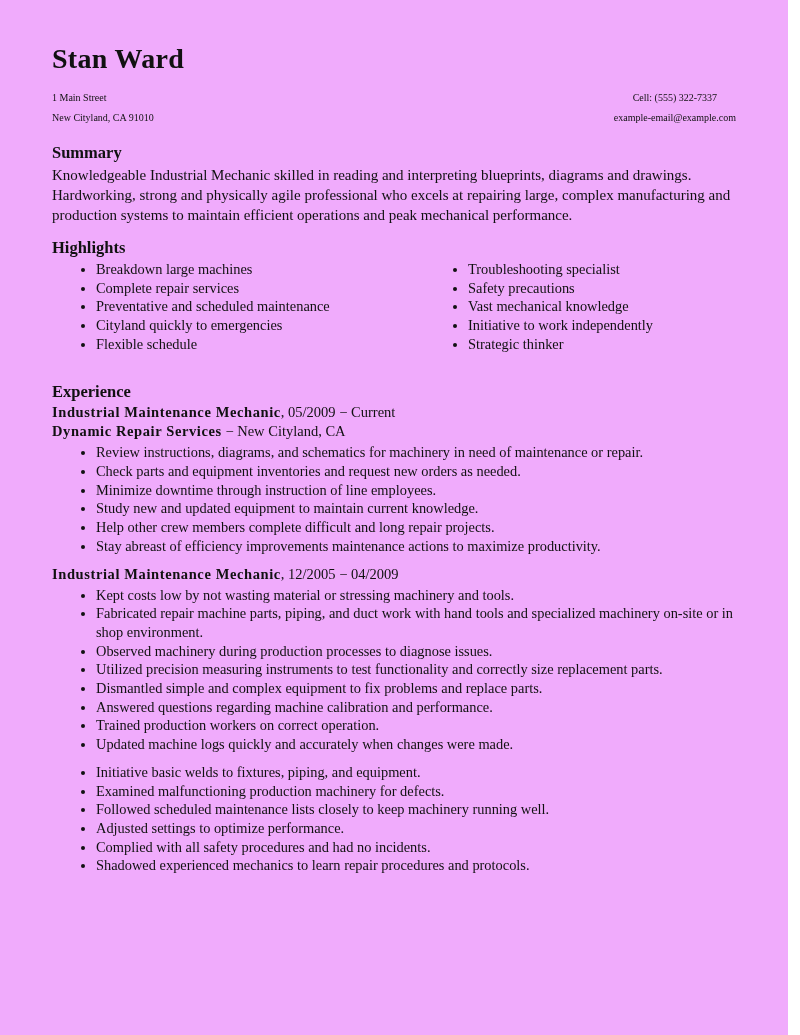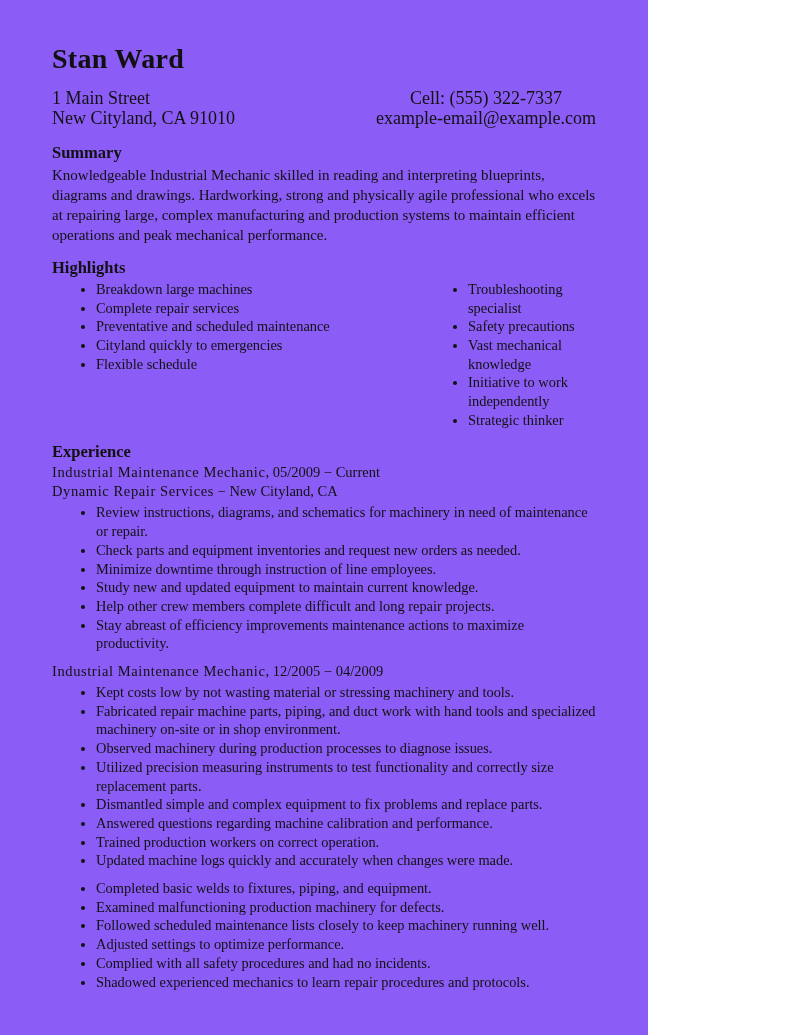--- a/index.html
+++ b/index.html
@@ -5,37 +5,37 @@
   * { box-sizing: border-box; }
   html, body { margin: 0; padding: 0; background: #ffffff; }
   body {
     width: 800px;
     height: 1035px;
     font-family: "Liberation Serif", "DejaVu Serif", serif;
     color: #111111;
     overflow: hidden;
   }
   .page {
-    width: 648px;
+    width: 788px;
     height: 1035px;
     padding: 44px 52px 40px 52px;
-    background: #8b5cf6;
+    background: #f0abfc;
   }
   
   .name {
     font-size: 28px;
     font-weight: bold;
     margin: 0 0 13px 0;
     line-height: 1.1;
     letter-spacing: 0.3px;
   }
   .contact-row {
     display: flex;
     justify-content: space-between;
-    font-size: 18px;
+    font-size: 10px;
     line-height: 20px;
   }
   .contact-right { text-align: center; }
   
   h2.section-heading {
     font-size: 16.5px;
     font-weight: bold;
     margin: 0;
     line-height: 20px;
   }
@@ -53,29 +53,29 @@
     font-size: 14.4px;
     line-height: 18.7px;
     list-style: disc outside;
   }
   ul.bullet-list li { padding: 0; margin: 0; }
   .highlights-columns .col-left {
     width: 372px;
     flex: 0 0 372px;
   }
   .highlights-columns .col-right { flex: 1; }
-  .experience-section { margin-top: 13px; }
+  .experience-section { margin-top: 29px; }
   .job { margin-top: 9px; }
   .job:first-of-type { margin-top: 1px; }
   .job-line {
     font-size: 14.5px;
     line-height: 19px;
   }
   .job-line .bold {
-    font-weight: normal;
+    font-weight: bold;
     letter-spacing: 0.6px;
   }
 </style>
 </head>
 <body>
 
 <div class="page">
 
   <header>
     <h1 class="name">Stan Ward</h1>
@@ -147,21 +147,21 @@
         <li>Utilized precision measuring instruments to test functionality and correctly size replacement parts.</li>
         <li>Dismantled simple and complex equipment to fix problems and replace parts.</li>
         <li>Answered questions regarding machine calibration and performance.</li>
         <li>Trained production workers on correct operation.</li>
         <li>Updated machine logs quickly and accurately when changes were made.</li>
       </ul>
     </div>
 
     <div class="job">
       <ul class="bullet-list">
-        <li>Completed basic welds to fixtures, piping, and equipment.</li>
+        <li>Initiative basic welds to fixtures, piping, and equipment.</li>
         <li>Examined malfunctioning production machinery for defects.</li>
         <li>Followed scheduled maintenance lists closely to keep machinery running well.</li>
         <li>Adjusted settings to optimize performance.</li>
         <li>Complied with all safety procedures and had no incidents.</li>
         <li>Shadowed experienced mechanics to learn repair procedures and protocols.</li>
       </ul>
     </div>
 
   </section>
 </div>

